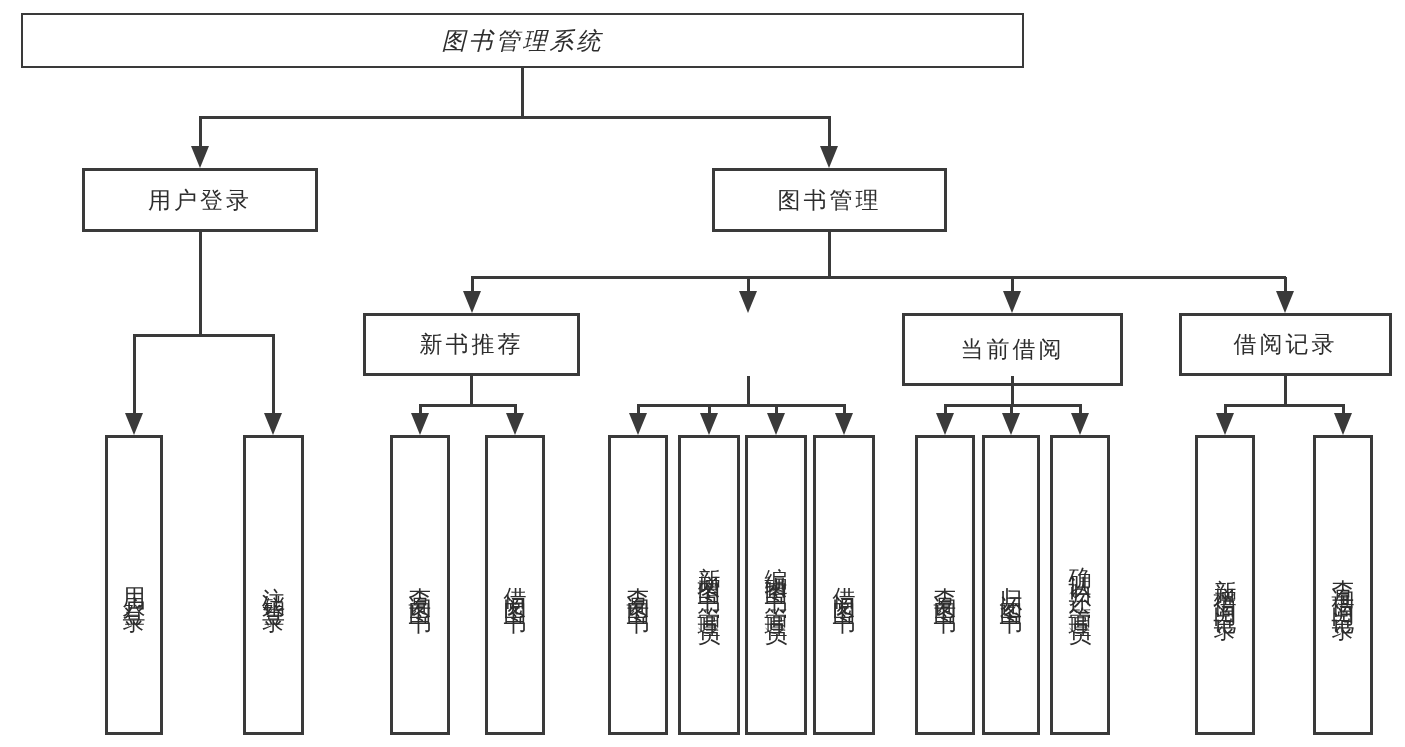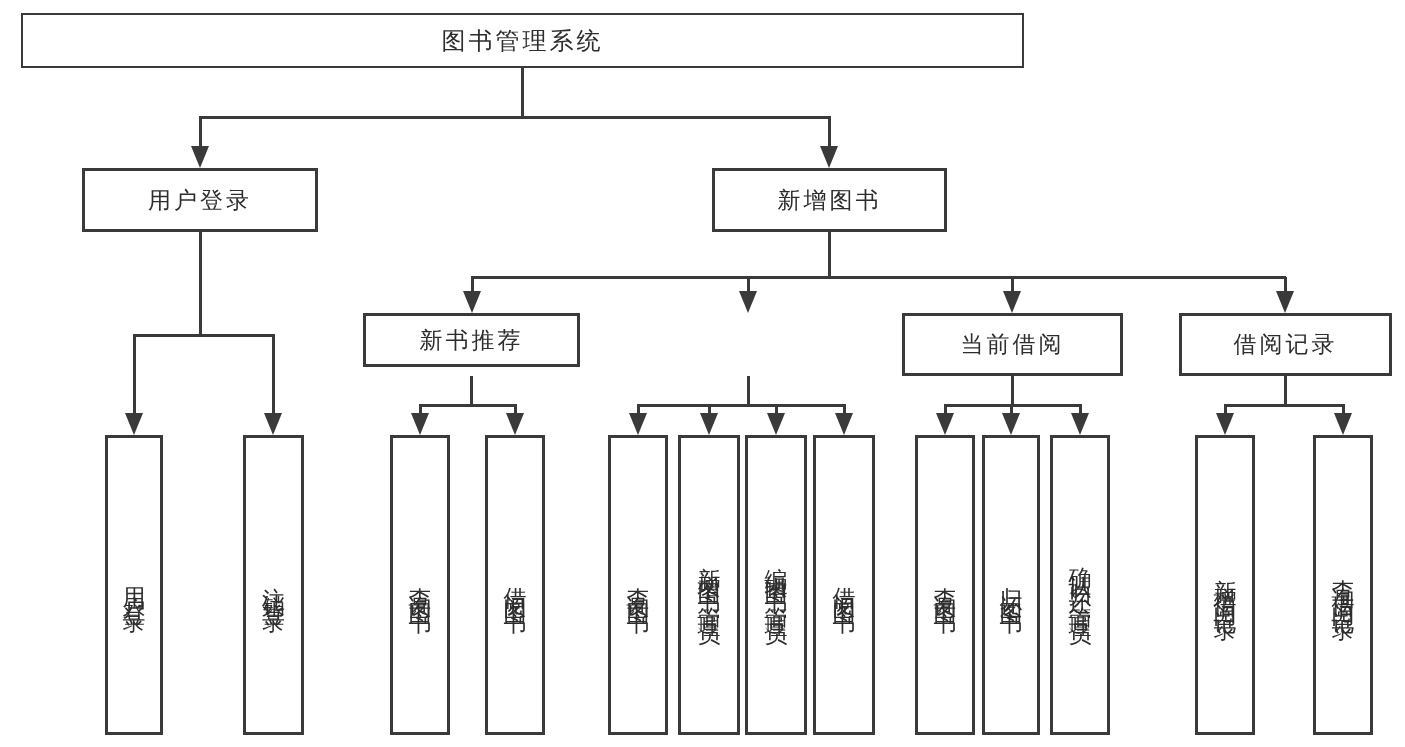--- a/index.html
+++ b/index.html
@@ -8,21 +8,21 @@
     font-family:"Liberation Sans",sans-serif;overflow:hidden;
   }
   .node{
     position:absolute;box-sizing:border-box;border:3px solid #3a3a3a;background:#ffffff;
     display:flex;align-items:center;justify-content:center;
   }
   .node.root{border-width:2px;}
   .hlabel{
     font-size:23px;color:#2d2d2d;letter-spacing:3px;white-space:nowrap;line-height:1;
   }
-  .root .hlabel{font-size:24px;}
+  .root .hlabel{font-size:24px;font-style:italic;}
   .vlabel{
     writing-mode:vertical-rl;text-orientation:mixed;
     font-size:23px;color:#2d2d2d;letter-spacing:8px;line-height:1;
   }
   .hline{position:absolute;height:3px;background:#3a3a3a;}
   .vline{position:absolute;width:3px;background:#3a3a3a;}
   .arrow{
     position:absolute;width:0;height:0;
     border-left:9px solid transparent;border-right:9px solid transparent;
     border-top:22px solid #3a3a3a;
@@ -45,45 +45,45 @@
   <div class="hline" style="left:199px;top:116px;width:632px"></div>
   <div class="vline" style="left:199px;top:117px;height:33px"></div>
   <div class="arrow" style="left:191px;top:146px"></div>
   <div class="vline" style="left:828px;top:117px;height:33px"></div>
   <div class="arrow" style="left:820px;top:146px"></div>
 
   <div class="node" style="left:82px;top:168px;width:236px;height:64px">
     <span class="hlabel">用户登录</span>
   </div>
   <div class="node" style="left:712px;top:168px;width:235px;height:64px">
-    <span class="hlabel">新增图书</span>
+    <span class="hlabel">图书管理</span>
   </div>
 
   <div class="vline" style="left:199px;top:231px;height:104px"></div>
   <div class="hline" style="left:133px;top:334px;width:142px"></div>
   <div class="vline" style="left:133px;top:335px;height:80px"></div>
   <div class="arrow" style="left:125px;top:413px"></div>
   <div class="vline" style="left:272px;top:335px;height:80px"></div>
   <div class="arrow" style="left:264px;top:413px"></div>
 
   <div class="vline" style="left:828px;top:231px;height:46px"></div>
   <div class="hline" style="left:471px;top:276px;width:815px"></div>
   <div class="vline" style="left:471px;top:277px;height:18px"></div>
   <div class="arrow" style="left:463px;top:291px"></div>
   <div class="vline" style="left:747px;top:277px;height:18px"></div>
   <div class="arrow" style="left:739px;top:291px"></div>
   <div class="vline" style="left:1011px;top:277px;height:18px"></div>
   <div class="arrow" style="left:1003px;top:291px"></div>
   <div class="vline" style="left:1284px;top:277px;height:18px"></div>
   <div class="arrow" style="left:1276px;top:291px"></div>
 
-  <div class="node" style="left:363px;top:313px;width:217px;height:54px">
+  <div class="node" style="left:363px;top:313px;width:217px;height:63px">
     <span class="hlabel">新书推荐</span>
   </div>
-  <div class="node" style="left:902px;top:313px;width:221px;height:63px">
+  <div class="node" style="left:902px;top:313px;width:221px;height:73px">
     <span class="hlabel">当前借阅</span>
   </div>
   <div class="node" style="left:1179px;top:313px;width:213px;height:63px">
     <span class="hlabel">借阅记录</span>
   </div>
 
   <div class="vline" style="left:470px;top:376px;height:30px"></div>
   <div class="hline" style="left:419px;top:404px;width:98px"></div>
   <div class="vline" style="left:419px;top:405px;height:14px"></div>
   <div class="arrow" style="left:411px;top:413px"></div>

